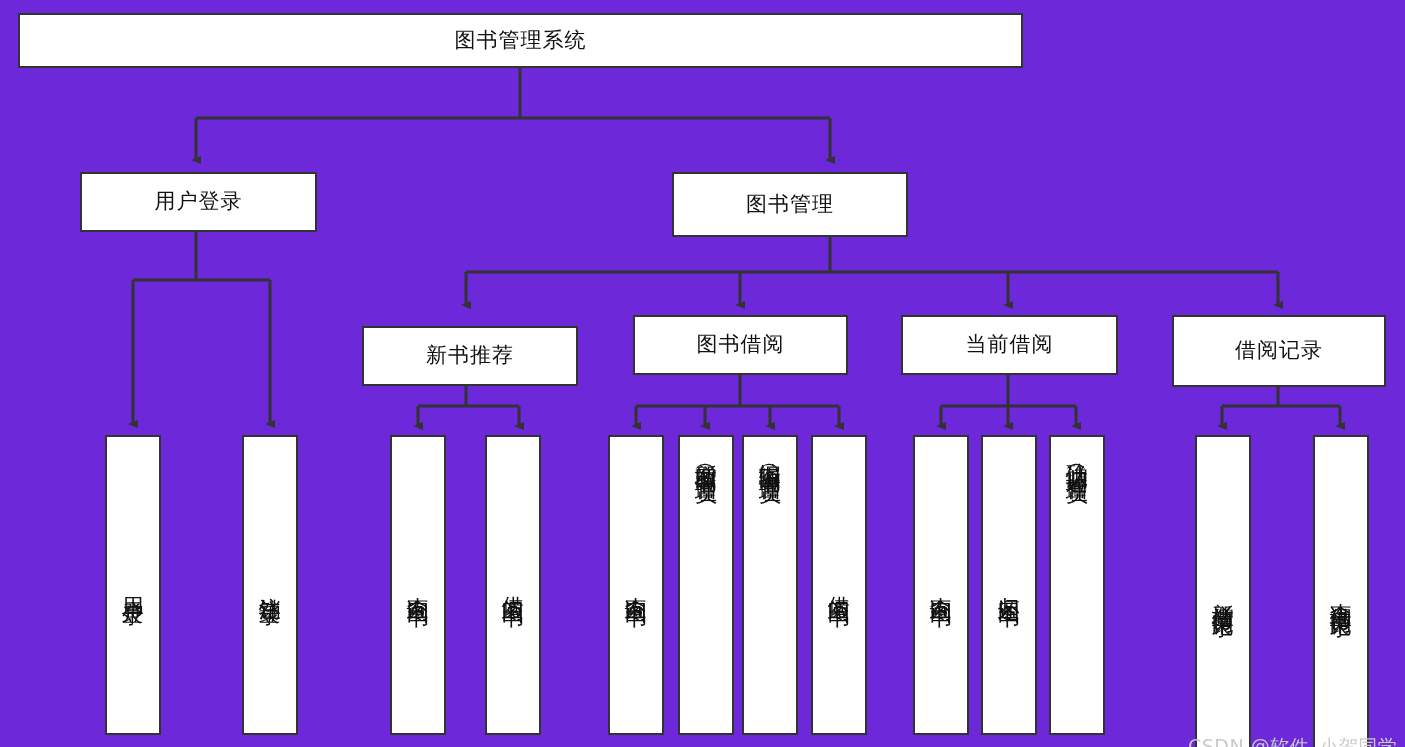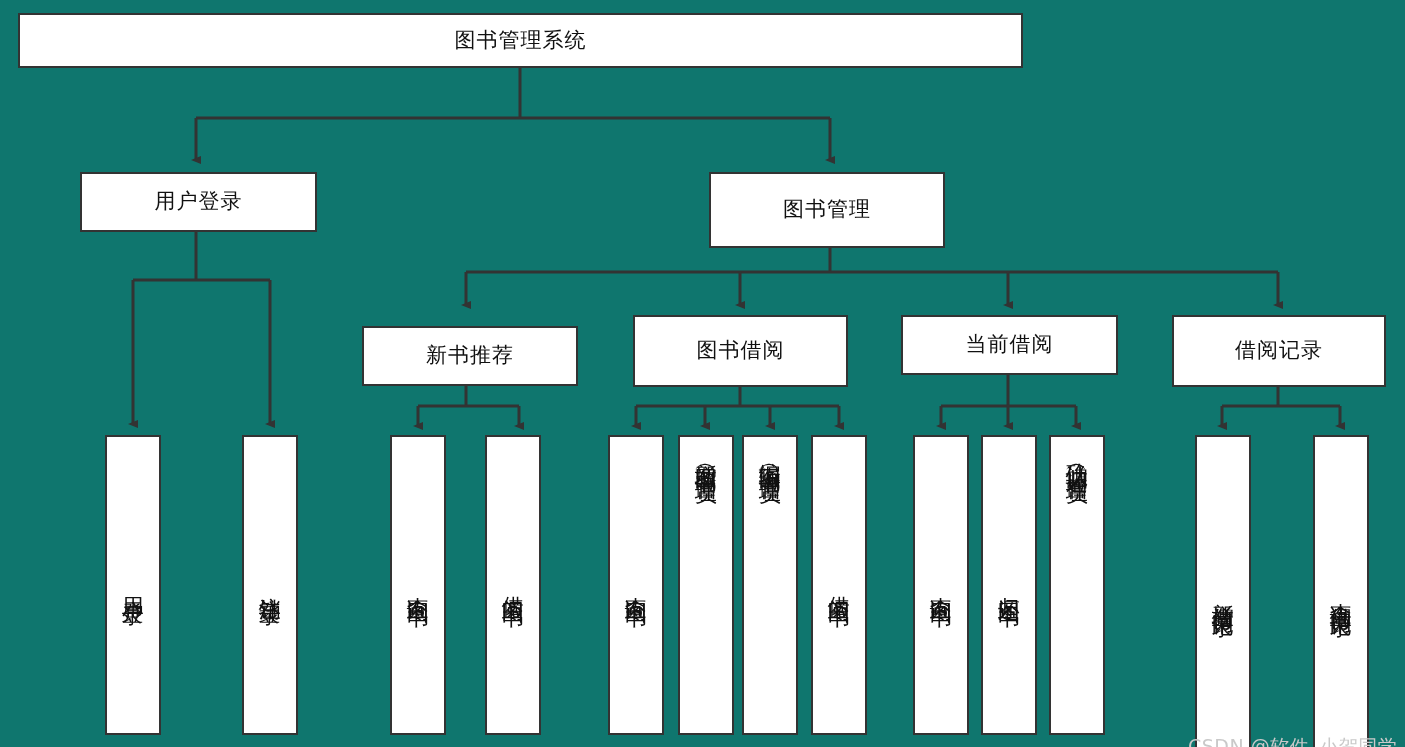--- a/index.html
+++ b/index.html
@@ -7,21 +7,21 @@
     padding: 0;
     background: #ffffff;
   }
   body {
     font-family: "DejaVu Sans", "Liberation Sans", sans-serif;
   }
   #canvas {
     position: relative;
     width: 1405px;
     height: 747px;
-    background: #0f766e;
+    background: #6d28d9;
     overflow: hidden;
   }
   .node {
     position: absolute;
     box-sizing: border-box;
     border: 2px solid #333333;
     background: #ffffff;
     display: flex;
     align-items: center;
     justify-content: center;
@@ -123,28 +123,28 @@
     <path d="M1340,406 L1340,426" stroke="#333333" stroke-width="3" fill="none" marker-end="url(#arrow)"></path>
   </svg>
 
   <div class="node horiz" style="left:18px; top:13px; width:1005px; height:55px;">
     <span>图书管理系统</span>
   </div>
 
   <div class="node horiz" style="left:80px; top:172px; width:237px; height:60px;">
     <span>用户登录</span>
   </div>
-  <div class="node horiz" style="left:709px; top:172px; width:236px; height:76px;">
+  <div class="node horiz" style="left:672px; top:172px; width:236px; height:65px;">
     <span>图书管理</span>
   </div>
 
   <div class="node horiz" style="left:362px; top:326px; width:216px; height:60px;">
     <span>新书推荐</span>
   </div>
-  <div class="node horiz" style="left:633px; top:315px; width:215px; height:72px;">
+  <div class="node horiz" style="left:633px; top:315px; width:215px; height:60px;">
     <span>图书借阅</span>
   </div>
   <div class="node horiz" style="left:901px; top:315px; width:217px; height:60px;">
     <span>当前借阅</span>
   </div>
   <div class="node horiz" style="left:1172px; top:315px; width:214px; height:72px;">
     <span>借阅记录</span>
   </div>
 
   <div class="node vert centered" style="left:105px; top:435px; width:56px; height:300px;">

